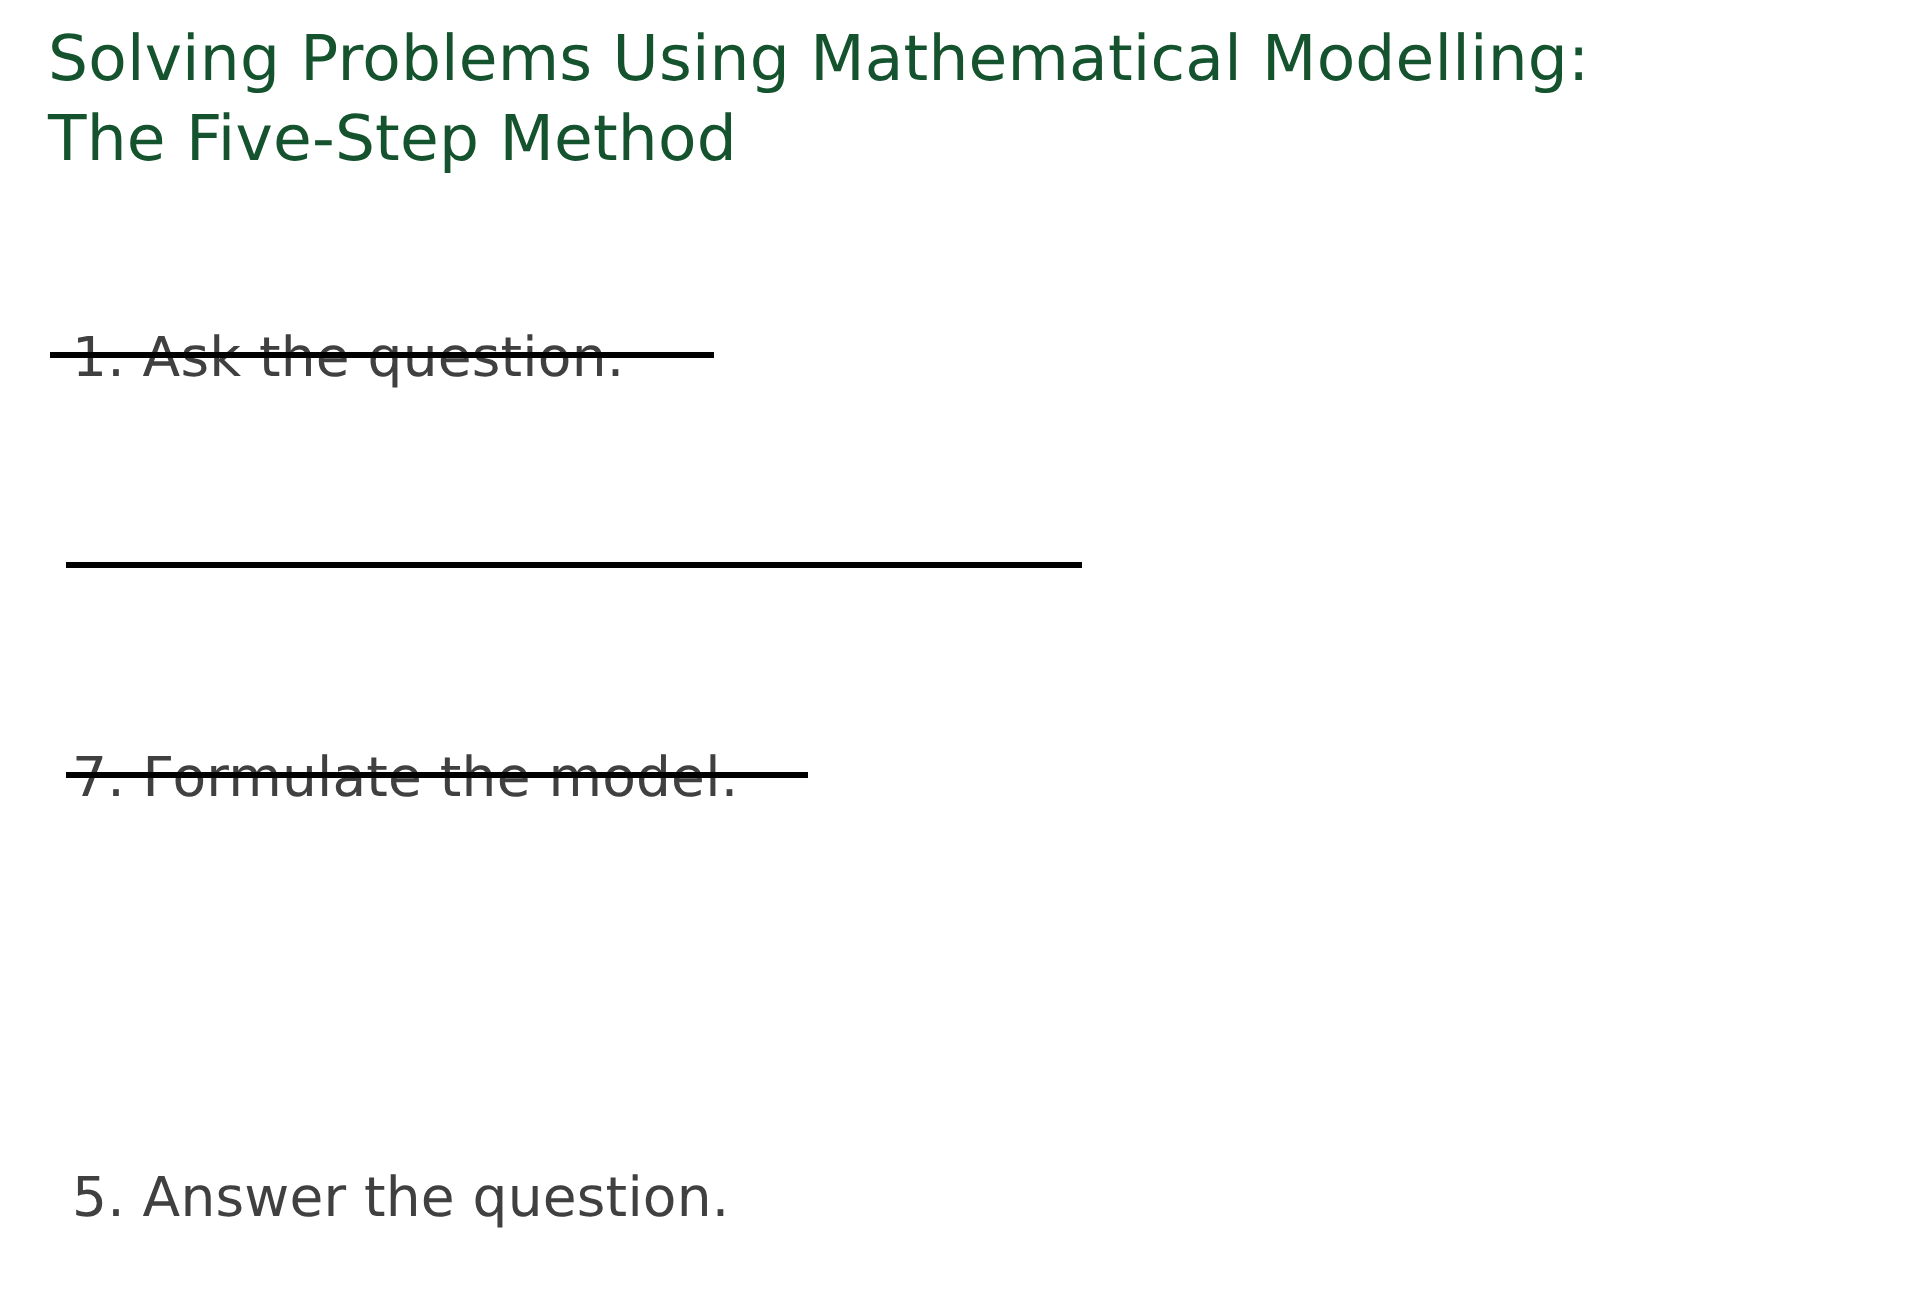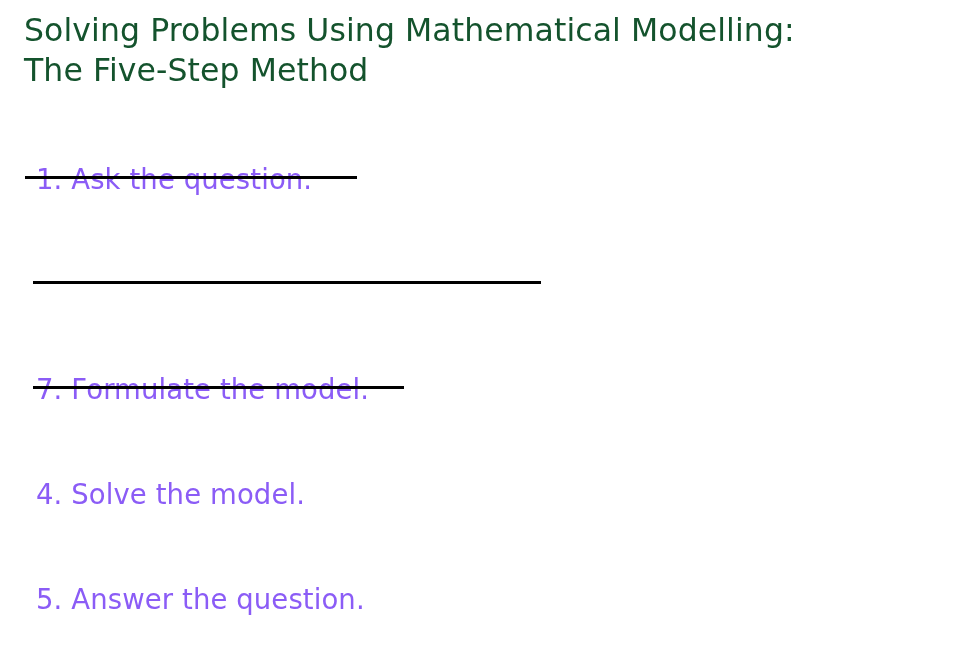--- a/index.html
+++ b/index.html
@@ -50,21 +50,21 @@
     list-style: none;
   }
 
   .step {
     position: absolute;
     left: 36px;
     font-size: 27.5px;
     line-height: 34px;
     font-weight: 400;
     letter-spacing: 0.1px;
-    color: #8b5cf6;
+    color: #404040;
     white-space: nowrap;
   }
 
   .step-text {
     display: inline-block;
   }
 
   
   .strike {
     position: absolute;
@@ -95,23 +95,20 @@
 
     <li class="step step-1">
       <span class="step-text">1.  Ask the question.</span>
     </li>
 
 
     <li class="step step-3">
       <span class="step-text">7.  Formulate the model.</span>
     </li>
 
-    <li class="step step-4">
-      <span class="step-text">4.  Solve the model.</span>
-    </li>
 
     <li class="step step-5">
       <span class="step-text">5.  Answer the question.</span>
     </li>
 
   </ul>
 
   <div class="strike strike-1"></div>
   <div class="strike strike-2"></div>
   <div class="strike strike-3"></div>

